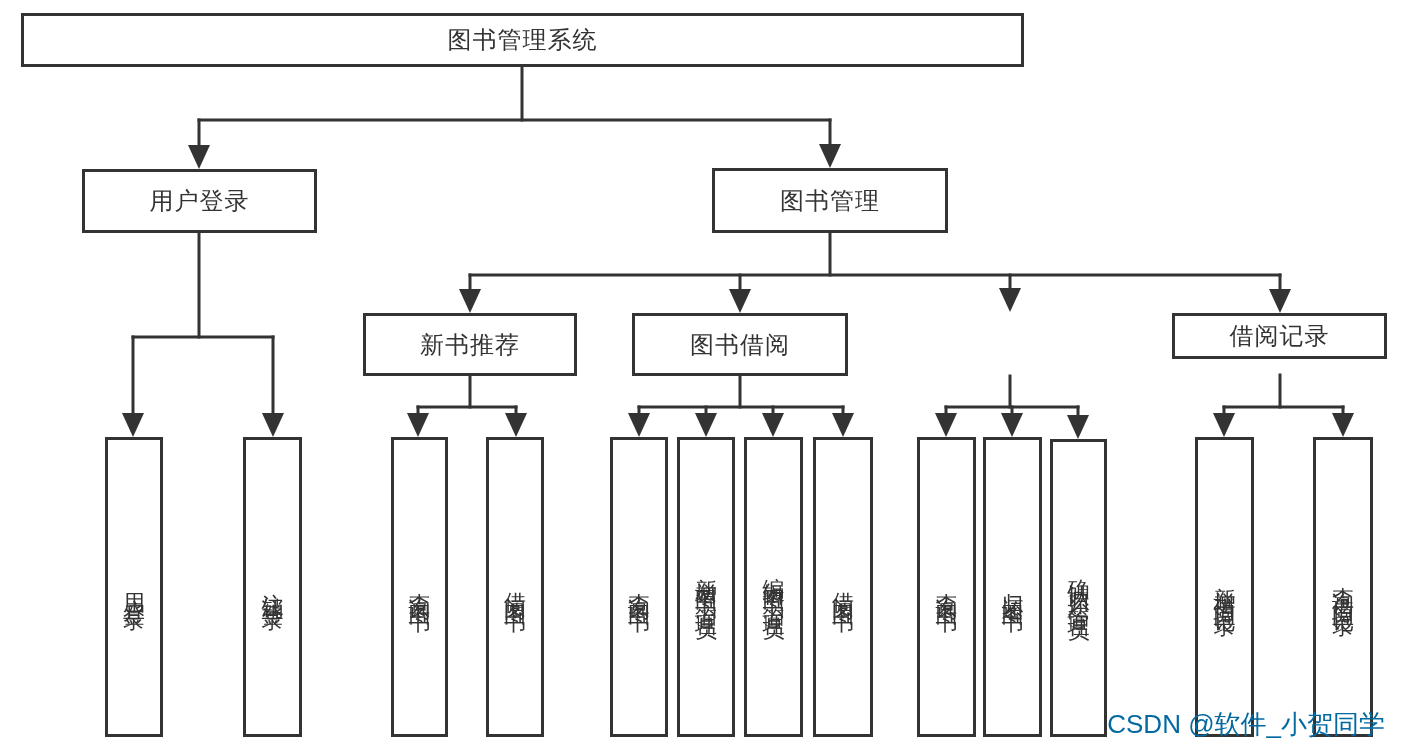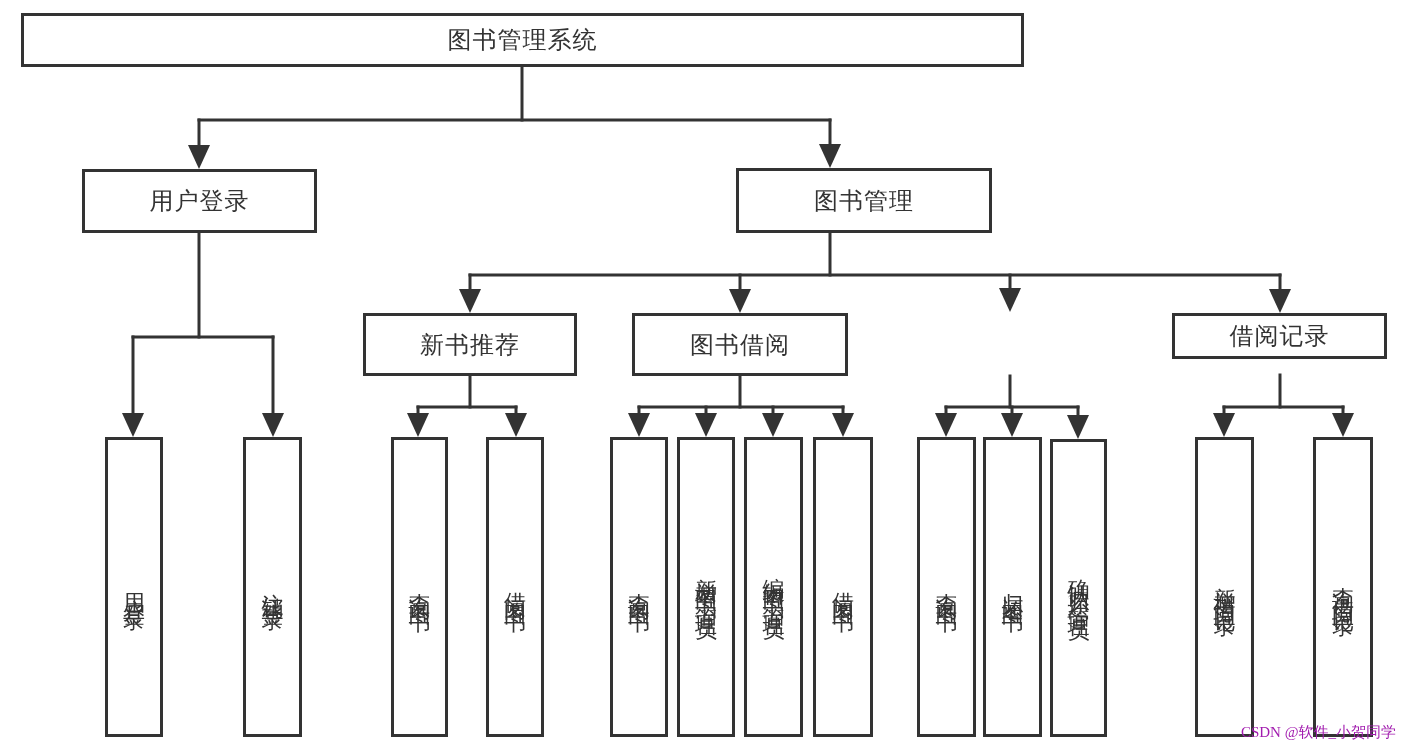--- a/index.html
+++ b/index.html
@@ -1,35 +1,35 @@
 <!DOCTYPE html>
 <html><head>
 <meta charset="utf-8">
 <style>
   html,body{margin:0;padding:0;background:#fff;}
   .canvas{
     position:relative;width:1405px;height:747px;background:#ffffff;
-    font-family:Liberation Serif, serif;overflow:hidden;
+    font-family:Liberation Sans, sans-serif;overflow:hidden;
   }
   .wires{position:absolute;left:0;top:0;}
   .hbox{
     position:absolute;box-sizing:border-box;background:#ffffff;
     border:3px solid #333333;display:flex;align-items:center;justify-content:center;
     font-size:24px;color:#333333;letter-spacing:1px;white-space:nowrap;
   }
   .vbox{
     position:absolute;box-sizing:border-box;background:#ffffff;
     border:3px solid #333333;display:flex;align-items:center;justify-content:center;
   }
   .vlabel{
     writing-mode:vertical-rl;text-orientation:mixed;
     font-size:22px;color:#333333;letter-spacing:6px;line-height:1;white-space:nowrap;
   }
   .watermark{
-    position:absolute;right:9px;bottom:5px;font-size:15px;color:#a21caf;
+    position:absolute;right:20px;bottom:5px;font-size:26px;color:#0369a1;
     z-index:5;white-space:nowrap;
   }
 </style>
 </head>
 <body>
 
 <div class="canvas">
 
   <svg class="wires" width="1405" height="747" viewBox="0 0 1405 747">
     <g stroke="#333333" stroke-width="3" fill="none" stroke-linecap="square">
@@ -97,21 +97,21 @@
     </g>
   </svg>
 
   <div class="hbox" style="left:21px;top:13px;width:1003px;height:54px">
     <span>图书管理系统</span>
   </div>
 
   <div class="hbox" style="left:82px;top:169px;width:235px;height:64px">
     <span>用户登录</span>
   </div>
-  <div class="hbox" style="left:736px;top:168px;width:256px;height:65px">
+  <div class="hbox" style="left:712px;top:168px;width:236px;height:65px">
     <span>图书管理</span>
   </div>
 
   <div class="hbox" style="left:632px;top:313px;width:216px;height:63px">
     <span>图书借阅</span>
   </div>
   <div class="hbox" style="left:363px;top:313px;width:214px;height:63px">
     <span>新书推荐</span>
   </div>
   <div class="hbox" style="left:1172px;top:313px;width:215px;height:46px">

